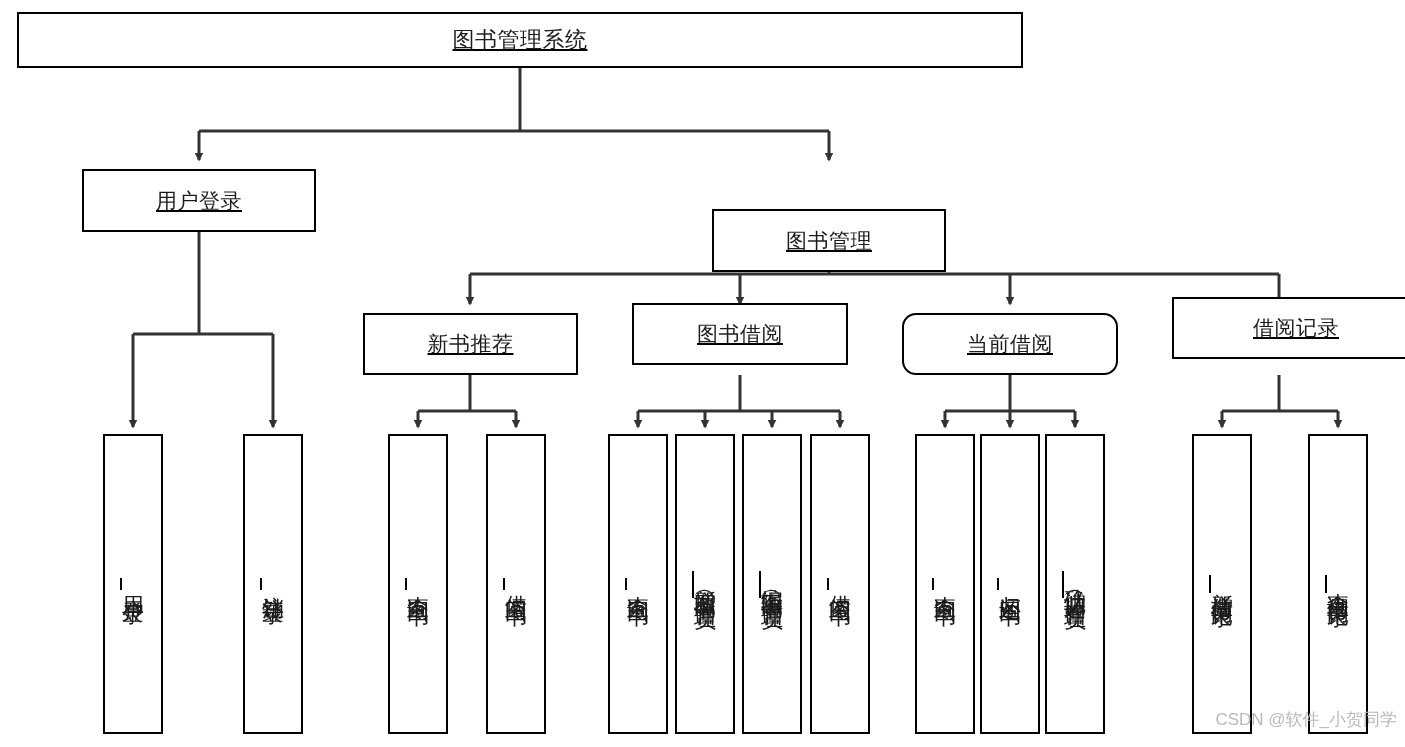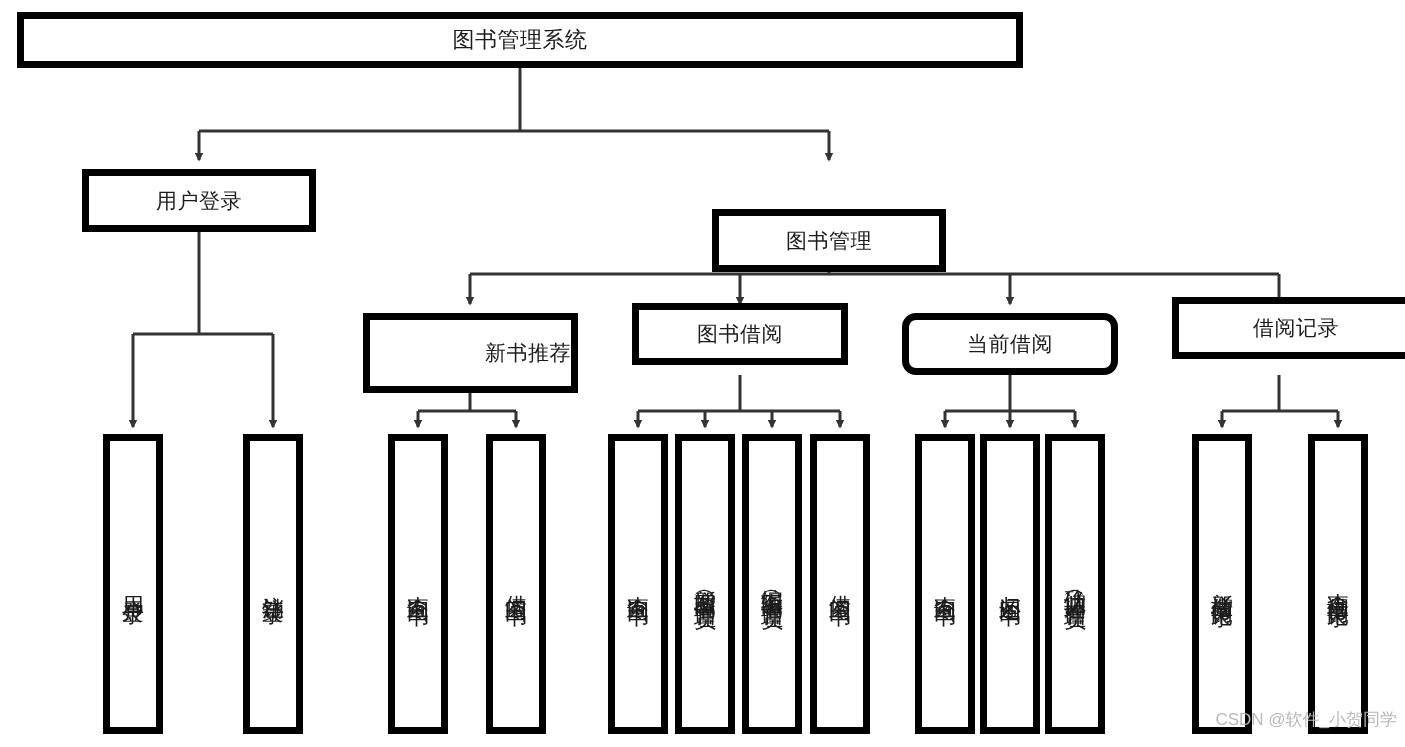--- a/index.html
+++ b/index.html
@@ -21,26 +21,27 @@
   #diagram-svg {
     position: absolute;
     left: 0;
     top: 0;
     width: 1405px;
     height: 747px;
   }
   .node-box {
     position: absolute;
     box-sizing: border-box;
-    border: 7px solid #000000;
+    border: 2px solid #000000;
     background: #ffffff;
     display: flex;
     align-items: center;
     justify-content: center;
     overflow: hidden;
+    text-decoration: underline;
   }
   .node-label {
     font-family: "Liberation Sans", "DejaVu Sans", sans-serif;
     color: #1b1b1b;
     line-height: 1.12;
     text-align: center;
     white-space: nowrap;
   }
   .node-box.horizontal .node-label {
     font-size: 21px;
@@ -139,21 +140,21 @@
   </div>
 
   <div class="node-box horizontal" style="left:82px;top:169px;width:234px;height:63px;">
     <span class="node-label">用户登录</span>
   </div>
 
   <div class="node-box horizontal" style="left:712px;top:169px;width:234px;height:63px;margin-top:40px;">
     <span class="node-label">图书管理</span>
   </div>
 
-  <div class="node-box horizontal" style="left:363px;top:313px;width:215px;height:80px;justify-content:flex-end;">
+  <div class="node-box horizontal" style="left:363px;top:313px;width:215px;height:62px;">
     <span class="node-label">新书推荐</span>
   </div>
 
   <div class="node-box horizontal" style="left:632px;top:303px;width:216px;height:62px;">
     <span class="node-label">图书借阅</span>
   </div>
 
   <div class="node-box horizontal" style="left:902px;top:313px;width:216px;height:62px;border-radius:14px;">
     <span class="node-label">当前借阅</span>
   </div>

